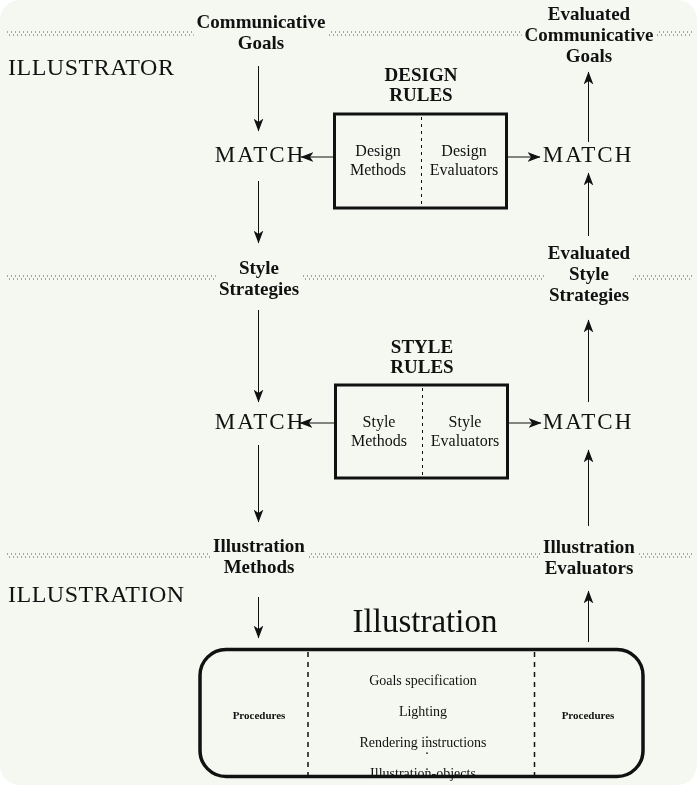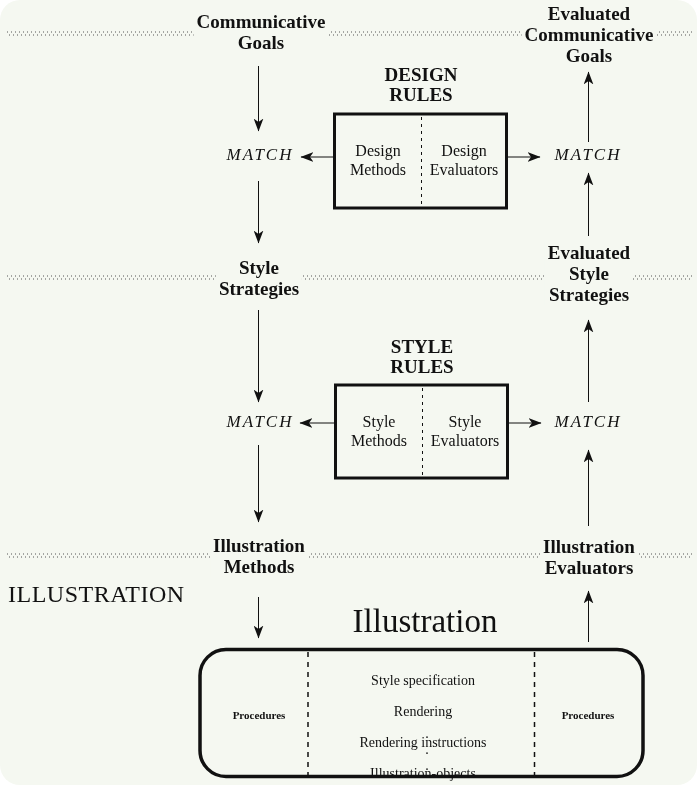--- a/index.html
+++ b/index.html
@@ -5,21 +5,21 @@
   html,body { margin:0; padding:0; }
   .canvas {
     position:relative; width:697px; height:785px;
     --bg:#f5f8f1; background:var(--bg);
     font-family:"Liberation Serif", serif;
     color:#111; overflow:hidden;border-radius:20px;
   }
   .abs { position:absolute; }
   .center { transform:translateX(-50%); text-align:center; white-space:pre-line; }
   .flow  { font-weight:bold; font-size:19px; line-height:21px; background:var(--bg); padding:0 3px; }
-  .match { font-size:17px; letter-spacing:2px; line-height:18px;font-style:italic; }
+  .match { font-size:23px; letter-spacing:2px; line-height:18px; }
   .sec   { font-size:24px; line-height:26px; letter-spacing:0.5px; }
   .rulestitle { font-weight:bold; font-size:19px; line-height:20px; }
   .cell  { font-size:16px; line-height:19px; }
   .proc  { font-weight:bold; font-size:11px; line-height:18px; }
   .contents { font-size:14px; line-height:15.5px; }
   .ellipsis { font-size:14px; line-height:16px; }
   .bigtitle { font-size:33px; line-height:34px; }
   svg { position:absolute; left:0; top:0; }
 </style>
 </head>
@@ -101,42 +101,43 @@
 Style
 Strategies</div>
   <div class="abs center flow" style="left:589px; top:536px;">Illustration
 Evaluators</div>
 
   <div class="abs center match" style="left:260px; top:146px;">MATCH</div>
   <div class="abs center match" style="left:588px; top:146px;">MATCH</div>
   <div class="abs center match" style="left:260px; top:413px;">MATCH</div>
   <div class="abs center match" style="left:588px; top:413px;">MATCH</div>
 
+  <div class="abs sec" style="left:8px; top:54px;">ILLUSTRATOR</div>
   <div class="abs sec" style="left:8px; top:581px;">ILLUSTRATION</div>
 
   <div class="abs center rulestitle" style="left:421px; top:65px;">DESIGN
 RULES</div>
   <div class="abs center cell" style="left:378px; top:141px;">Design
 Methods</div>
   <div class="abs center cell" style="left:464px; top:141px;">Design
 Evaluators</div>
 
   <div class="abs center rulestitle" style="left:422px; top:337px;">STYLE
 RULES</div>
   <div class="abs center cell" style="left:379px; top:412px;">Style
 Methods</div>
   <div class="abs center cell" style="left:465px; top:412px;">Style
 Evaluators</div>
 
   <div class="abs center bigtitle" style="left:425px; top:604px;">Illustration</div>
   <div class="abs center proc" style="left:259px; top:706px;">Procedures</div>
   <div class="abs center proc" style="left:588px; top:706px;">Procedures</div>
   <div class="abs center contents" style="left:423px; top:657px;">
-    <div>Style specification</div>
-    <div>Rendering</div>
+    <div>Goals specification</div>
+    <div>Lighting</div>
     <div>Rendering instructions</div>
     <div>Illustration-objects</div>
   </div>
   <div class="abs center ellipsis" style="left:427px; top:726px;">.
 .
 .</div>
 
 </div>
 
 </body></html>

